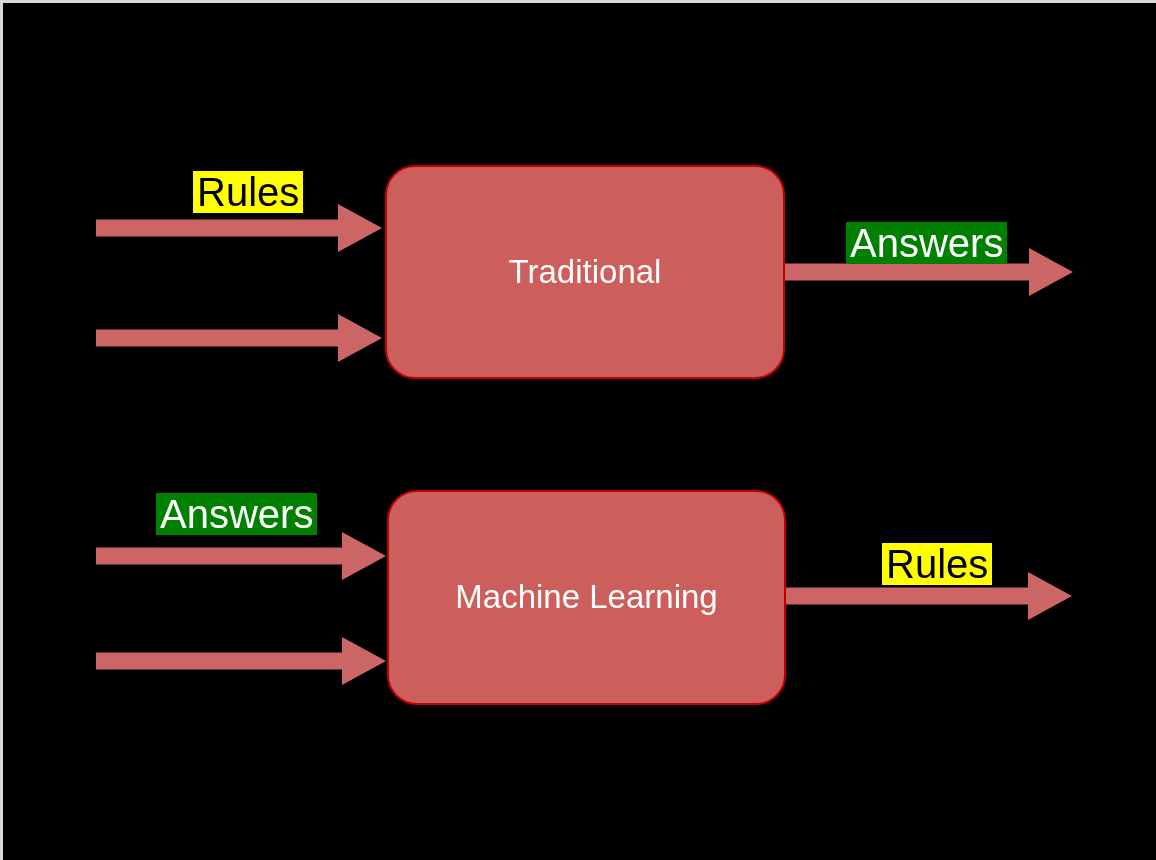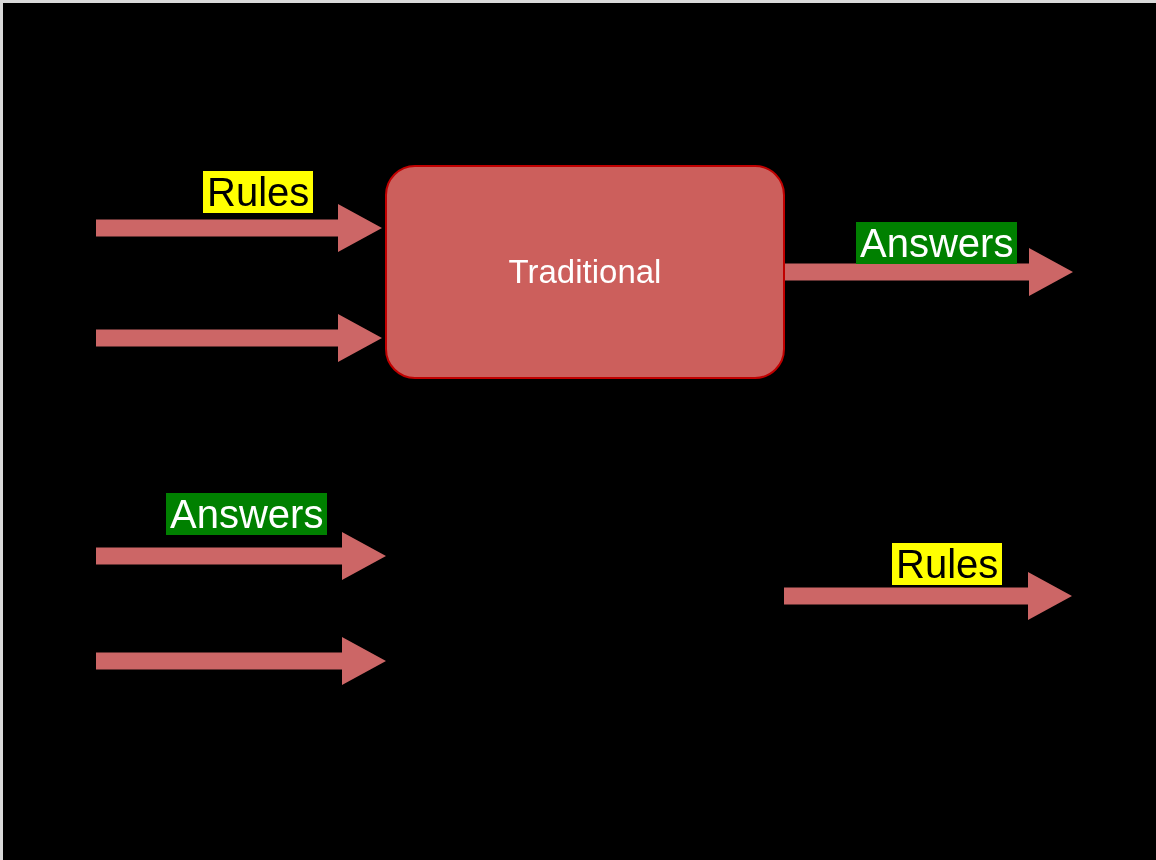--- a/index.html
+++ b/index.html
@@ -57,21 +57,20 @@
 
   
   .tag {
     position: absolute;
     font-family: "Liberation Sans", sans-serif;
     font-size: 40px;
     line-height: 42px;
     padding: 0 4px;
     white-space: nowrap;
     z-index: 6;
-    margin-left: 10px;
   }
   .tag-yellow {
     background: #ffff00;
     color: #000000;
   }
   .tag-green {
     background: #008000;
     color: #ffffff;
   }
 </style>
@@ -115,20 +114,23 @@
   </div>
 
   <div class="arrow" style="left:93px; top:634px;">
     <svg width="290" height="48" viewBox="0 0 290 48">
       <polygon points="0,15.5 246,15.5 246,0 290,24 246,48 246,32.5 0,32.5" fill="#cc6666"></polygon>
     </svg>
   </div>
 
   <div class="tag tag-green" style="left:153px; top:490px;">Answers</div>
 
+  <div class="process-box" style="left:384px; top:487px; width:399px; height:215px;">
+    <span>Machine Learning</span>
+  </div>
 
   <div class="arrow" style="left:781px; top:569px;">
     <svg width="288" height="48" viewBox="0 0 288 48">
       <polygon points="0,15.5 244,15.5 244,0 288,24 244,48 244,32.5 0,32.5" fill="#cc6666"></polygon>
     </svg>
   </div>
 
   <div class="tag tag-yellow" style="left:879px; top:540px;">Rules</div>
 
 </div>

